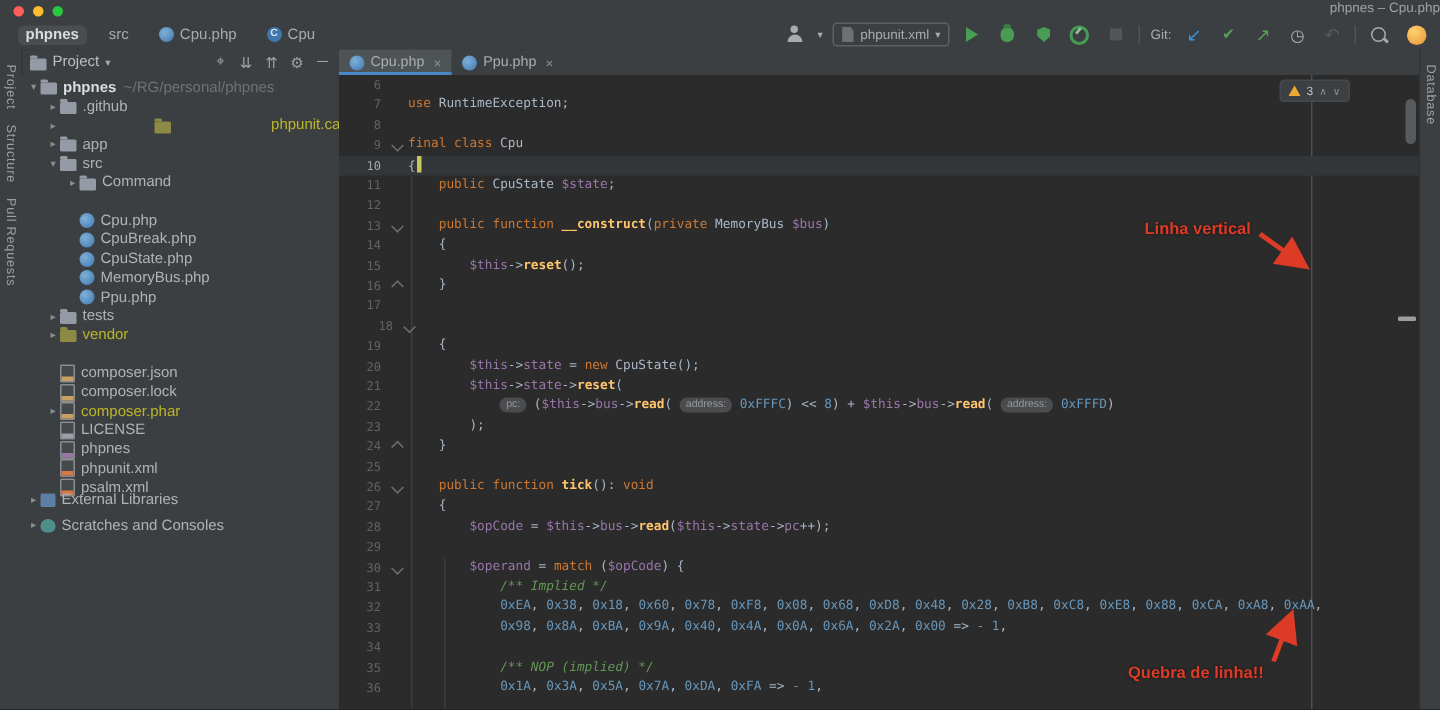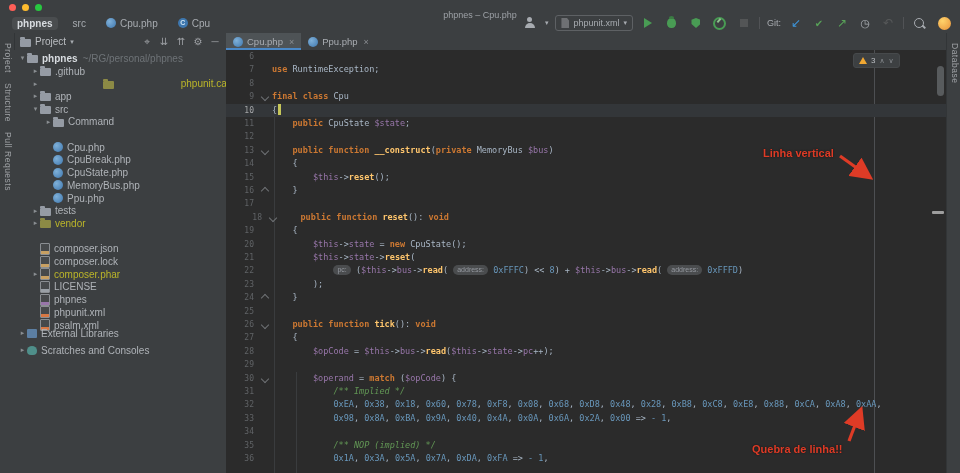--- a/index.html
+++ b/index.html
@@ -4,21 +4,21 @@
 <style>
   html,body{margin:0;padding:0;background:#1e1f21;}
   #app{position:relative;width:960px;height:473px;background:#2b2b2b;overflow:hidden;
        font-family:"Liberation Sans",sans-serif;-webkit-font-smoothing:antialiased;}
 
   
   #topbar{position:absolute;left:0;top:0;width:960px;height:33px;background:#3c3f41;border-bottom:1px solid #2f3234;}
   #traffic{position:absolute;left:9px;top:4px;display:flex;gap:6px;}
   .tl{width:7px;height:7px;border-radius:50%;}
   .tl.r{background:#ff5f57}.tl.y{background:#febc2e}.tl.g{background:#28c840}
-  #wintitle{position:absolute;left:0;top:10px;width:100%;text-align:center;font-size:9px;color:#9da1a6;pointer-events:none;}
+  #wintitle{position:absolute;left:0;top:0;width:100%;text-align:right;font-size:9px;color:#9da1a6;pointer-events:none;}
 
   #crumbs{position:absolute;left:12px;top:15px;height:16px;display:flex;align-items:center;gap:10px;}
   .crumb{display:flex;align-items:center;gap:4px;font-size:10px;color:#a7abb0;padding:1px 5px;border-radius:4px;}
   .crumb.chip{background:#4a4d4f;color:#d8dce0;font-weight:bold;}
   .ic-php{display:inline-block;width:10px;height:10px;border-radius:50%;
           background:radial-gradient(circle at 35% 35%, #7fb0d8, #3e77ae);}
   .ic-class{display:inline-block;width:10px;height:10px;border-radius:50%;background:#3e77ae;color:#cfe3f2;
             font-size:7px;line-height:10px;text-align:center;font-weight:bold;}
 
   #toolbar{position:absolute;right:8px;top:14px;height:18px;display:flex;align-items:center;gap:7px;}
@@ -89,21 +89,21 @@
   .iguide{position:absolute;width:1px;background:#3a3c3e;}
   .cl{position:absolute;left:0;width:720px;height:13.4px;line-height:13.4px;white-space:pre;
       font-family:"DejaVu Sans Mono","Liberation Mono",monospace;font-size:8.5px;color:#a9b7c6;}
   .cl.cur{background:#333639;}
   .ln{position:absolute;left:0;width:28px;text-align:right;color:#606366;font-size:8px;
       font-family:"DejaVu Sans Mono",monospace;}
   .cl.cur .ln{color:#a4a6a8;}
   .fold{position:absolute;left:36px;top:4px;width:5px;height:5px;border-right:1.5px solid #6e7174;border-bottom:1.5px solid #6e7174;transform:rotate(45deg);}
   .fold.up{transform:rotate(225deg);}
   .ct{position:absolute;left:46px;}
-  .t-kw{color:#cc7832;font-weight:bold;}
+  .t-kw{color:#cc7832;}
   .t-fn,.t-fnc{color:#ffc66d;font-weight:bold;}
   .t-var{color:#9876aa;}
   .t-num{color:#6897bb;}
   .t-cm{color:#629755;font-style:italic;}
   .t-cl,.t-pl{color:#a9b7c6;}
   .t-hint{display:inline-block;background:#4a4c4e;color:#9599a0;border-radius:6px;padding:0 4px;
           font-size:7px;line-height:10px;vertical-align:1px;font-family:"Liberation Sans",sans-serif;}
   .caret{display:inline-block;width:2.5px;height:11px;background:#c6c65a;vertical-align:-2px;margin-left:1px;}
 
   #inspect{position:absolute;left:627px;top:3px;height:13px;display:flex;align-items:center;gap:4px;
@@ -354,21 +354,21 @@
         <div class="cl" style="top: 26.8px;"><span class="ln">8</span><span class="ct"></span></div>
         <div class="cl" style="top: 40.2px;"><span class="ln">9</span><span class="fold"></span><span class="ct"><span class="t-kw">final class</span><span class="t-cl"> Cpu</span></span></div>
         <div class="cl cur" style="top: 53.6px;"><span class="ln">10</span><span class="ct"><span class="t-pl">{</span><span class="caret"></span></span></div>
         <div class="cl" style="top: 67px;"><span class="ln">11</span><span class="ct"><span class="t-pl">    </span><span class="t-kw">public</span><span class="t-cl"> CpuState </span><span class="t-var">$state</span><span class="t-pl">;</span></span></div>
         <div class="cl" style="top: 80.4px;"><span class="ln">12</span><span class="ct"></span></div>
         <div class="cl" style="top: 93.8px;"><span class="ln">13</span><span class="fold"></span><span class="ct"><span class="t-pl">    </span><span class="t-kw">public function </span><span class="t-fn">__construct</span><span class="t-pl">(</span><span class="t-kw">private</span><span class="t-cl"> MemoryBus </span><span class="t-var">$bus</span><span class="t-pl">)</span></span></div>
         <div class="cl" style="top: 107.2px;"><span class="ln">14</span><span class="ct"><span class="t-pl">    {</span></span></div>
         <div class="cl" style="top: 120.6px;"><span class="ln">15</span><span class="ct"><span class="t-pl">        </span><span class="t-var">$this</span><span class="t-pl">-&gt;</span><span class="t-fnc">reset</span><span class="t-pl">();</span></span></div>
         <div class="cl" style="top: 134px;"><span class="ln">16</span><span class="fold up"></span><span class="ct"><span class="t-pl">    }</span></span></div>
         <div class="cl" style="top: 147.4px;"><span class="ln">17</span><span class="ct"></span></div>
-        <div class="cl" style="top: 160.8px; margin-left: 8px;"><span class="ln">18</span><span class="fold"></span><span class="ct"><span class="t-pl">    </span><span class="t-kw">public function </span><span class="t-fn">reset</span><span class="t-pl">(): </span><span class="t-kw">void</span></span></div>
+        <div class="cl" style="top: 160.8px; margin-left: 8px;"><span class="ln">18</span><span class="fold"></span></div>
         <div class="cl" style="top: 174.2px;"><span class="ln">19</span><span class="ct"><span class="t-pl">    {</span></span></div>
         <div class="cl" style="top: 187.6px;"><span class="ln">20</span><span class="ct"><span class="t-pl">        </span><span class="t-var">$this</span><span class="t-pl">-&gt;</span><span class="t-var">state</span><span class="t-pl"> = </span><span class="t-kw">new</span><span class="t-cl"> CpuState</span><span class="t-pl">();</span></span></div>
         <div class="cl" style="top: 201px;"><span class="ln">21</span><span class="ct"><span class="t-pl">        </span><span class="t-var">$this</span><span class="t-pl">-&gt;</span><span class="t-var">state</span><span class="t-pl">-&gt;</span><span class="t-fnc">reset</span><span class="t-pl">(</span></span></div>
         <div class="cl" style="top: 214.4px;"><span class="ln">22</span><span class="ct"><span class="t-pl">            </span><span class="t-hint">pc:</span><span class="t-pl"> (</span><span class="t-var">$this</span><span class="t-pl">-&gt;</span><span class="t-var">bus</span><span class="t-pl">-&gt;</span><span class="t-fnc">read</span><span class="t-pl">( </span><span class="t-hint">address:</span><span class="t-pl"> </span><span class="t-num">0xFFFC</span><span class="t-pl">) &lt;&lt; </span><span class="t-num">8</span><span class="t-pl">) + </span><span class="t-var">$this</span><span class="t-pl">-&gt;</span><span class="t-var">bus</span><span class="t-pl">-&gt;</span><span class="t-fnc">read</span><span class="t-pl">( </span><span class="t-hint">address:</span><span class="t-pl"> </span><span class="t-num">0xFFFD</span><span class="t-pl">)</span></span></div>
         <div class="cl" style="top: 227.8px;"><span class="ln">23</span><span class="ct"><span class="t-pl">        );</span></span></div>
         <div class="cl" style="top: 241.2px;"><span class="ln">24</span><span class="fold up"></span><span class="ct"><span class="t-pl">    }</span></span></div>
         <div class="cl" style="top: 254.6px;"><span class="ln">25</span><span class="ct"></span></div>
         <div class="cl" style="top: 268px;"><span class="ln">26</span><span class="fold"></span><span class="ct"><span class="t-pl">    </span><span class="t-kw">public function </span><span class="t-fn">tick</span><span class="t-pl">(): </span><span class="t-kw">void</span></span></div>
         <div class="cl" style="top: 281.4px;"><span class="ln">27</span><span class="ct"><span class="t-pl">    {</span></span></div>
         <div class="cl" style="top: 294.8px;"><span class="ln">28</span><span class="ct"><span class="t-pl">        </span><span class="t-var">$opCode</span><span class="t-pl"> = </span><span class="t-var">$this</span><span class="t-pl">-&gt;</span><span class="t-var">bus</span><span class="t-pl">-&gt;</span><span class="t-fnc">read</span><span class="t-pl">(</span><span class="t-var">$this</span><span class="t-pl">-&gt;</span><span class="t-var">state</span><span class="t-pl">-&gt;</span><span class="t-var">pc</span><span class="t-pl">++);</span></span></div>

